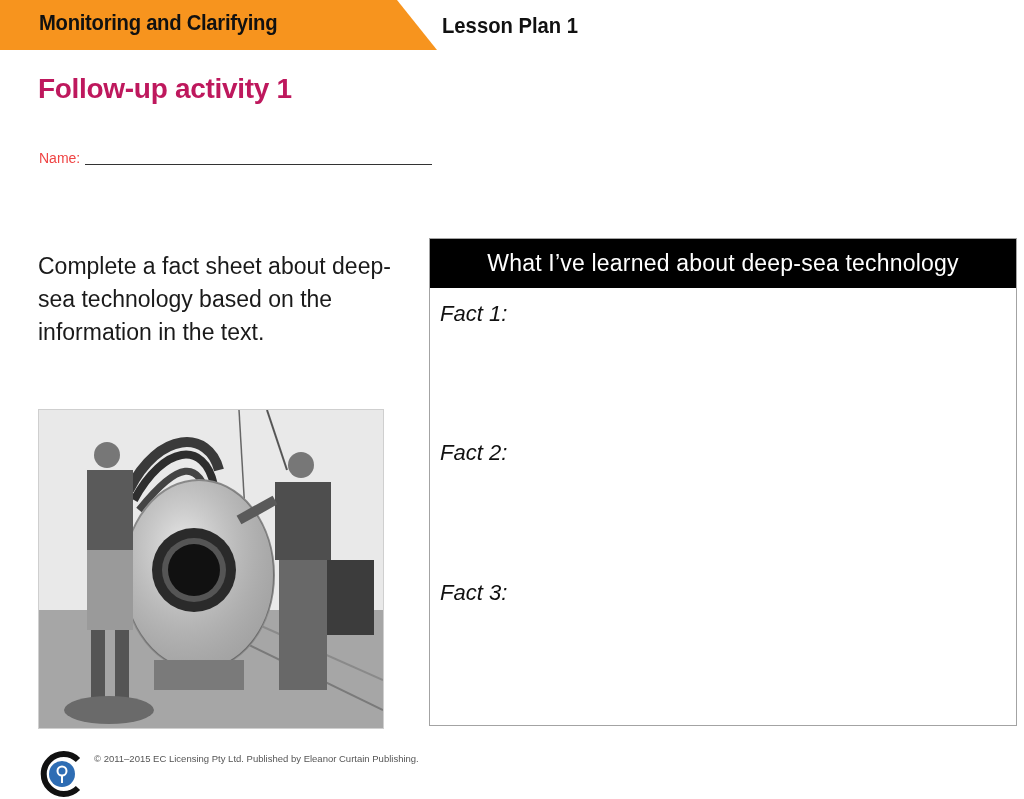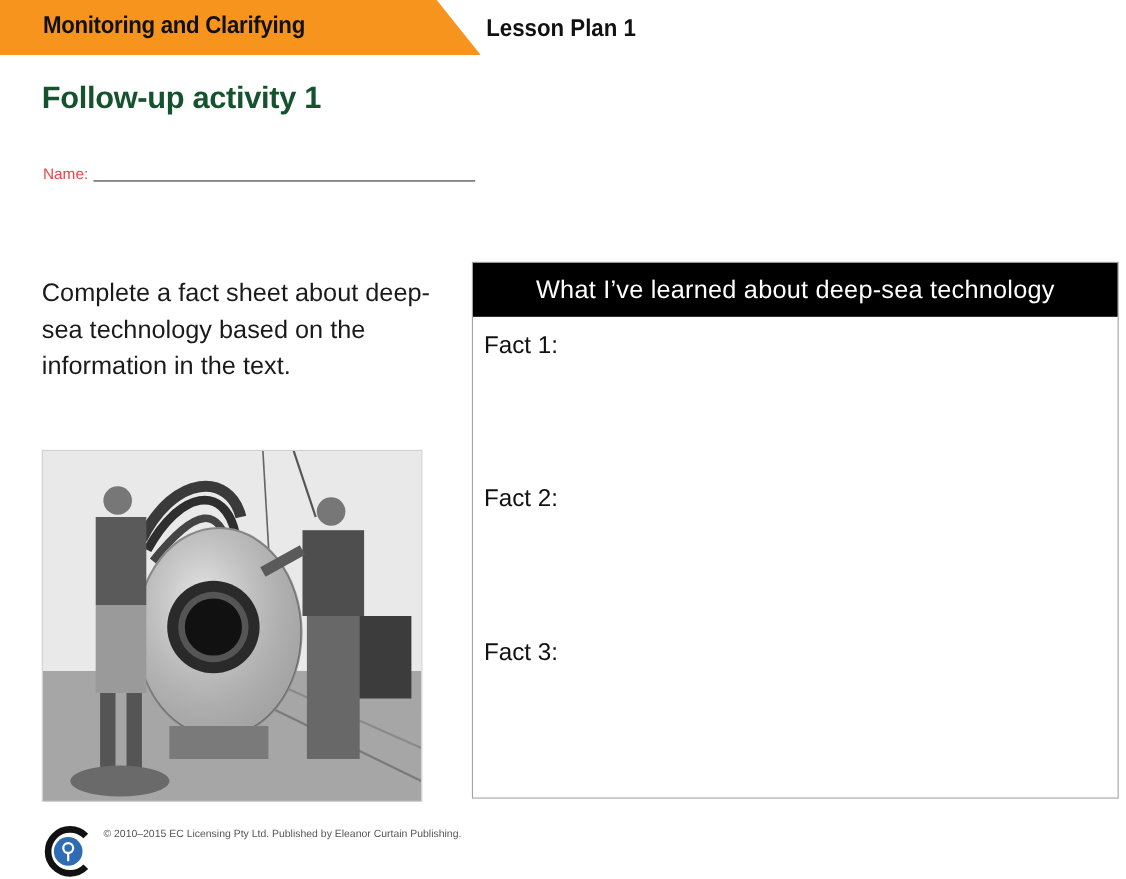--- a/index.html
+++ b/index.html
@@ -48,21 +48,21 @@
       transform-origin: left center;
       white-space: nowrap;
     }
     .page-title {
       position: absolute;
       left: 38px;
       top: 73px;
       font-weight: bold;
       font-size: 28px;
       letter-spacing: -0.3px;
-      color: #14532d;
+      color: #be185d;
       white-space: nowrap;
     }
     .name-row {
       position: absolute;
       left: 39px;
       top: 150px;
       display: flex;
       align-items: flex-start;
       font-size: 14px;
       color: #ef4444;
@@ -112,20 +112,21 @@
       display: flex;
       align-items: center;
       justify-content: center;
       letter-spacing: 0.2px;
     }
     .fact-row {
       position: absolute;
       left: 10px;
       font-size: 22px;
       color: #111111;
+      font-style: italic;
     }
     .fact-area {
       position: absolute;
       left: 10px;
       right: 10px;
       height: 100px;
     }
     .footer {
       position: absolute;
       left: 38px;
@@ -235,15 +236,15 @@
 </div>
 
 <div class="footer">
   <svg class="footer-logo" viewBox="0 0 48 48">
     <path d="M40,10 A20,20 0 1,0 40,38" stroke="#111111" stroke-width="6" fill="none"></path>
     <circle cx="24" cy="24" r="13" fill="#2E6DB4"></circle>
     <circle cx="24" cy="21" r="4.5" fill="none" stroke="#ffffff" stroke-width="2"></circle>
     <line x1="24" y1="25.5" x2="24" y2="33" stroke="#ffffff" stroke-width="2"></line>
   </svg>
   <div class="footer-text">
-    <div class="footer-small">© 2010–2015 EC Licensing Pty Ltd. Published by Eleanor Curtain Publishing.</div>
+    <div class="footer-small">© 2011–2015 EC Licensing Pty Ltd. Published by Eleanor Curtain Publishing.</div>
   </div>
 </div>
 
 </body></html>

